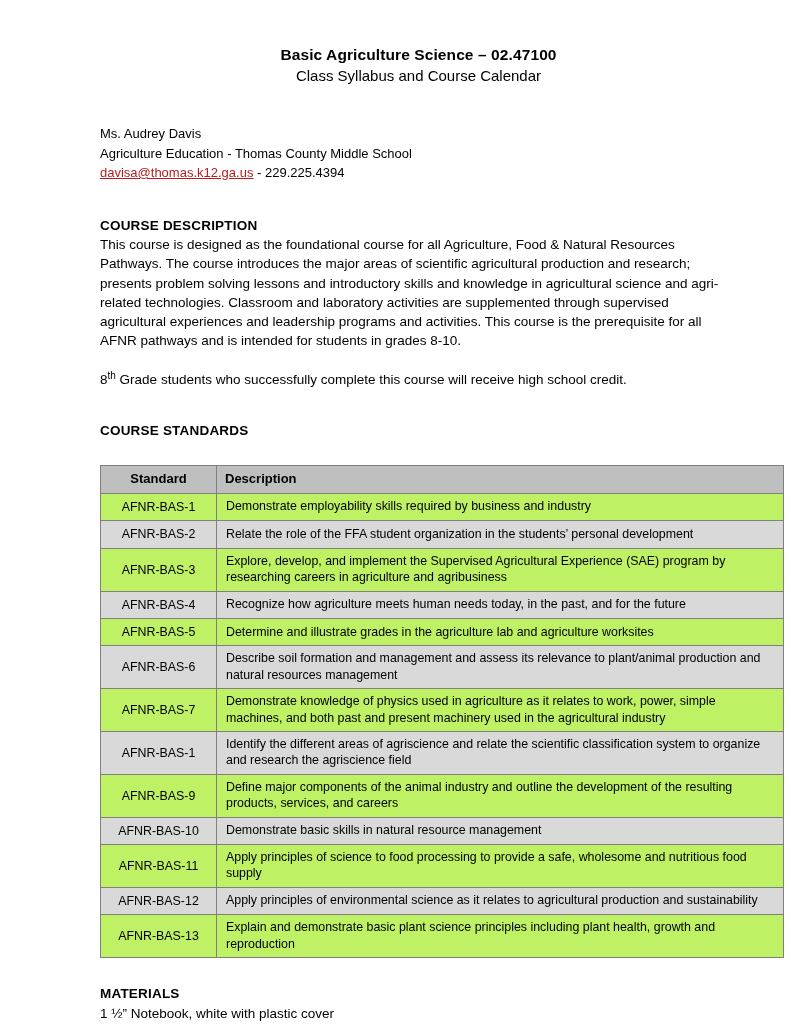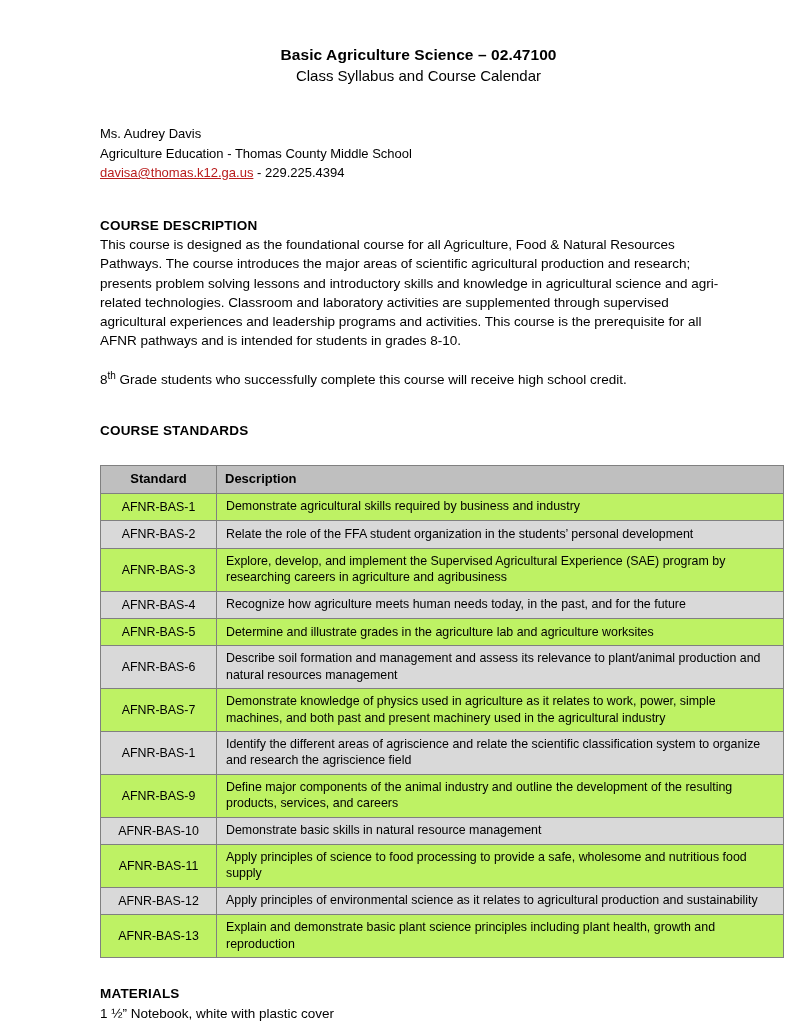--- a/index.html
+++ b/index.html
@@ -131,21 +131,21 @@
   <table class="standards">
     <thead>
       <tr>
         <th class="col-standard">Standard</th>
         <th class="col-description">Description</th>
       </tr>
     </thead>
     <tbody id="standards-body">
         <tr class="row-plain">
           <td class="cell-standard">AFNR-BAS-1</td>
-          <td class="cell-description">Demonstrate agricultural skills required by business and industry</td>
+          <td class="cell-description">Demonstrate employability skills required by business and industry</td>
         </tr>
         <tr class="row-shaded">
           <td class="cell-standard">AFNR-BAS-2</td>
           <td class="cell-description">Relate the role of the FFA student organization in the students’ personal development</td>
         </tr>
         <tr class="row-plain">
           <td class="cell-standard">AFNR-BAS-3</td>
           <td class="cell-description">Explore, develop, and implement the Supervised Agricultural Experience (SAE) program by researching careers in agriculture and agribusiness</td>
         </tr>
         <tr class="row-shaded">

